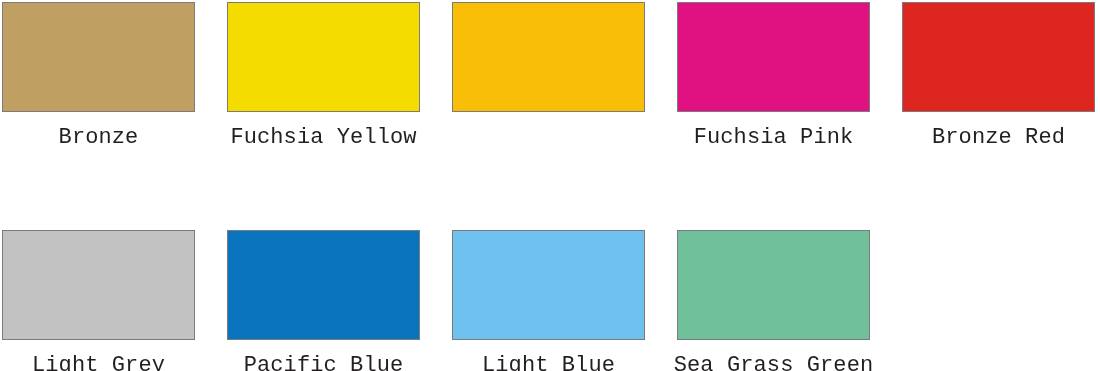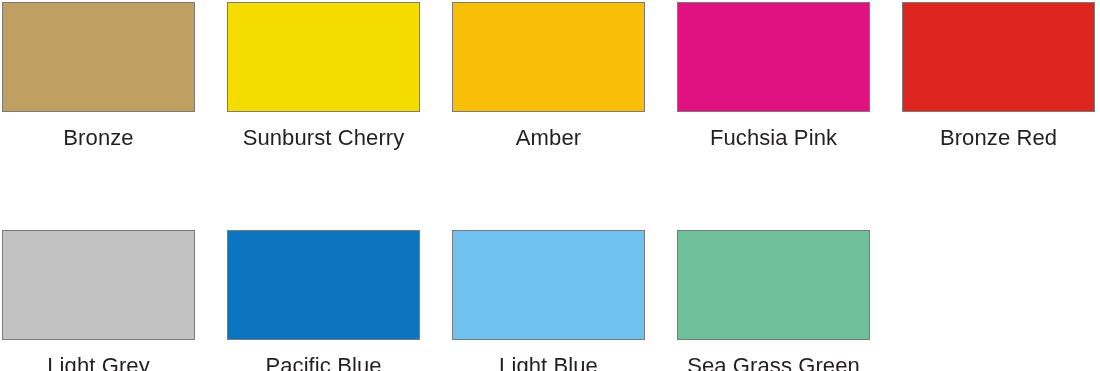--- a/index.html
+++ b/index.html
@@ -21,20 +21,21 @@
     height: 371px;
     box-sizing: border-box;
   }
 
   .swatch-row {
     display: flex;
     flex-direction: row;
     align-items: flex-start;
     gap: 32px;
     padding-left: 2px;
+    font-family: Liberation Mono, monospace;
   }
 
   .swatch-row.row-1 { padding-top: 2px; }
   .swatch-row.row-2 { padding-top: 78px; }
 
   .swatch-cell {
     width: 193px;
     display: flex;
     flex-direction: column;
     align-items: center;
@@ -64,26 +65,25 @@
 
   <div class="swatch-row row-1">
 
     <div class="swatch-cell">
       <div class="swatch-chip" style="background-color: rgb(192, 160, 98); border-color: rgb(123, 123, 123);"></div>
       <div class="swatch-label" style="color: rgb(35, 31, 32);">Bronze</div>
     </div>
 
     <div class="swatch-cell">
       <div class="swatch-chip" style="background-color: rgb(245, 220, 0); border-color: rgb(123, 123, 123);"></div>
-      <div class="swatch-label" style="color: rgb(35, 31, 32);">Sunburst Cherry</div>
+      <div class="swatch-label" style="color: rgb(35, 31, 32);">Fuchsia Yellow</div>
     </div>
 
     <div class="swatch-cell">
       <div class="swatch-chip" style="background-color: rgb(249, 190, 7); border-color: rgb(123, 123, 123);"></div>
-      <div class="swatch-label" style="color: rgb(35, 31, 32);">Amber</div>
     </div>
 
     <div class="swatch-cell">
       <div class="swatch-chip" style="background-color: rgb(224, 18, 129); border-color: rgb(123, 123, 123);"></div>
       <div class="swatch-label" style="color: rgb(35, 31, 32);">Fuchsia Pink</div>
     </div>
 
     <div class="swatch-cell">
       <div class="swatch-chip" style="background-color: rgb(222, 38, 32); border-color: rgb(123, 123, 123);"></div>
       <div class="swatch-label" style="color: rgb(35, 31, 32);">Bronze Red</div>

